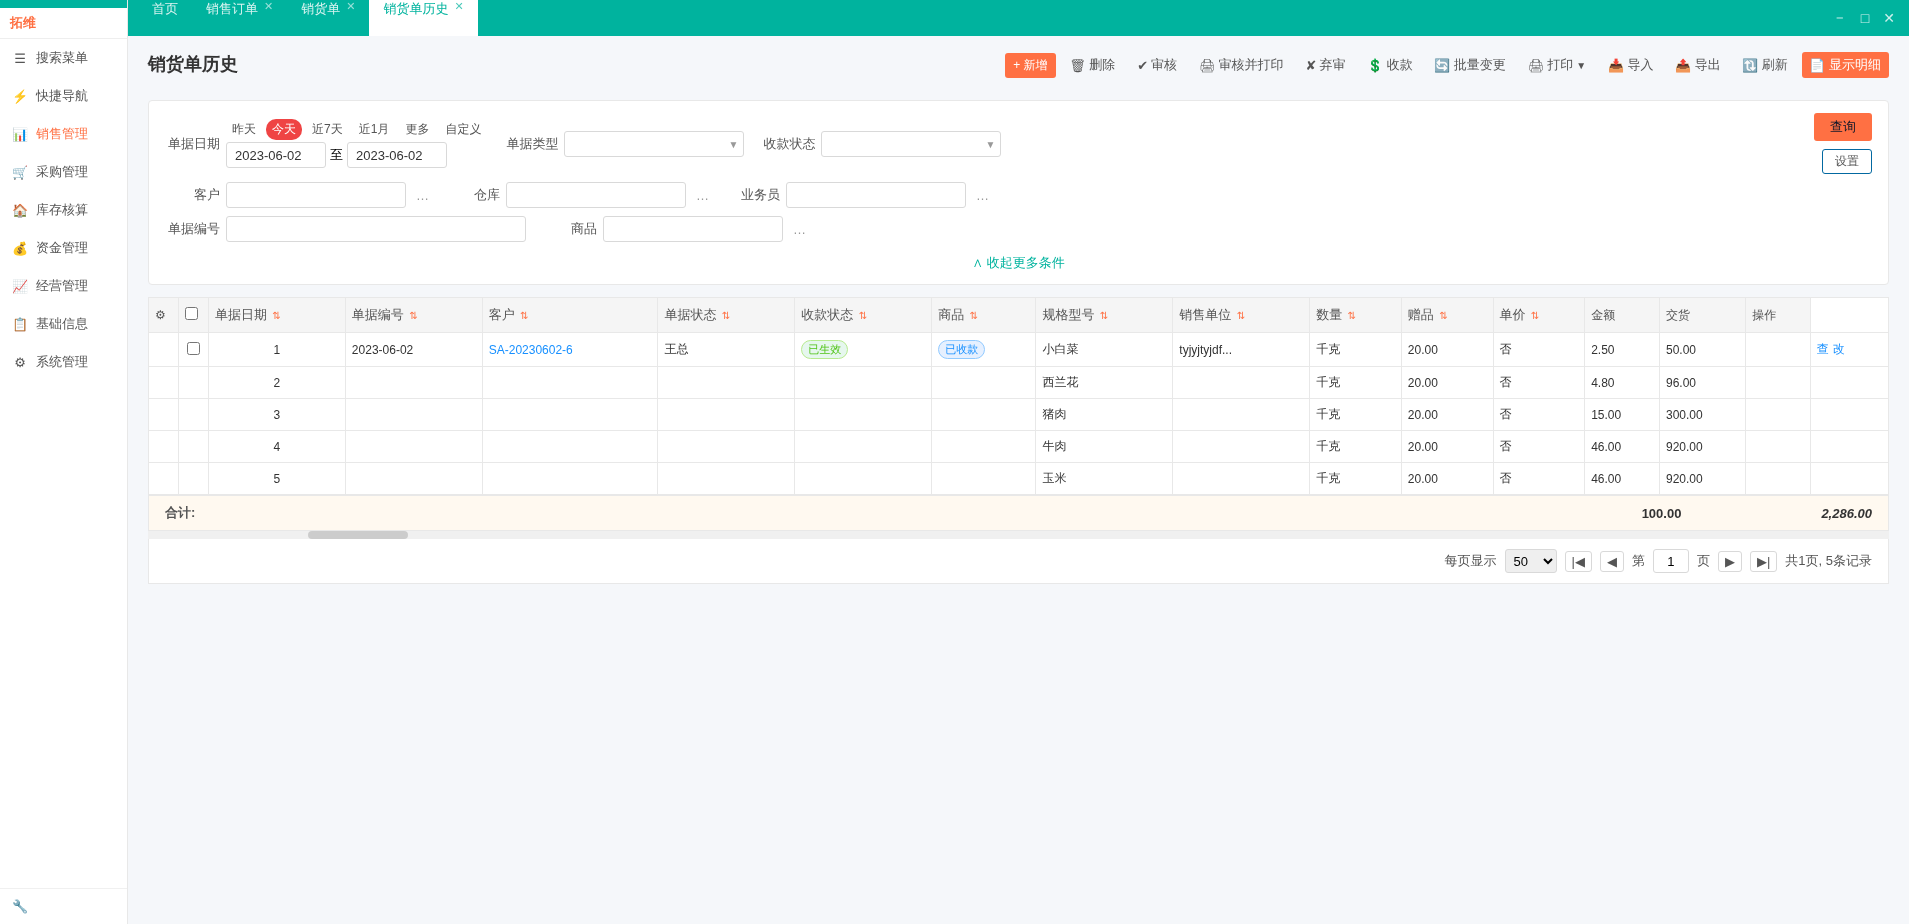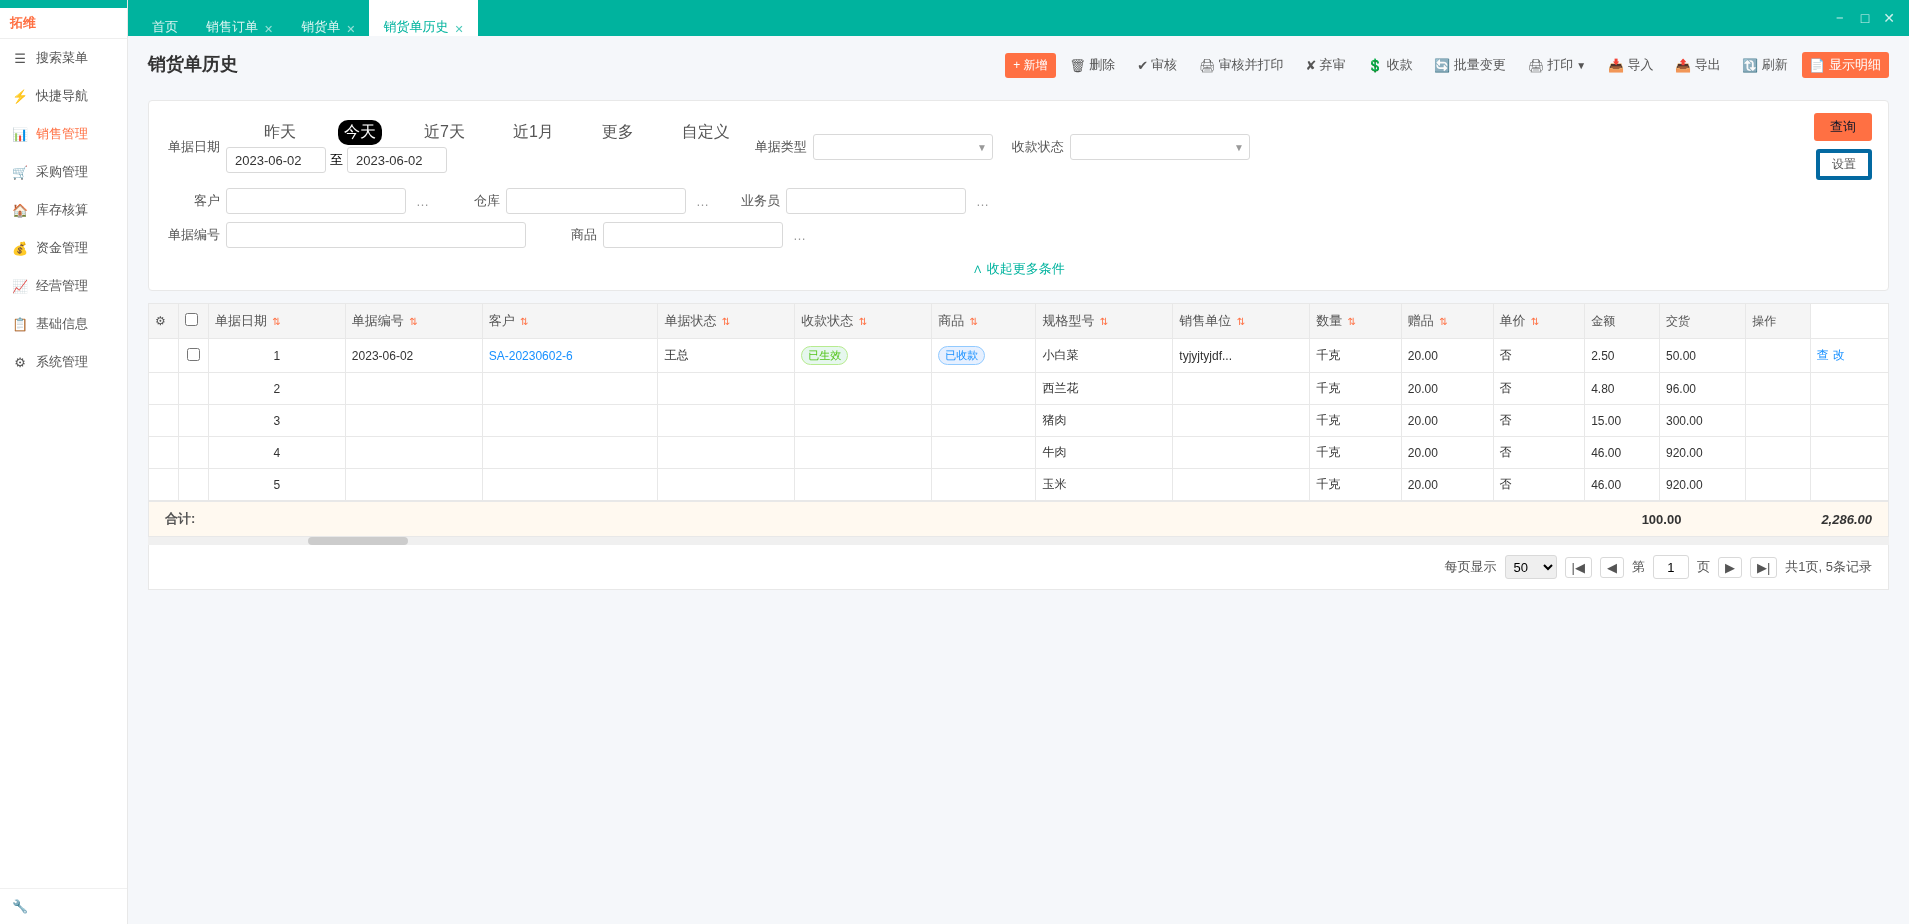--- a/index.html
+++ b/index.html
@@ -26,22 +26,22 @@
     .toolbar-btn.primary { background: #ff7043; color: #fff; border-radius: 3px; }
 
     
     .filter-area { background: #fff; border: 1px solid #e8e8e8; border-radius: 4px; padding: 12px 16px; margin-bottom: 12px; }
     .filter-row { display: flex; align-items: center; gap: 16px; margin-bottom: 8px; flex-wrap: wrap; }
     .filter-row:last-child { margin-bottom: 0; }
     .filter-item { display: flex; align-items: center; gap: 6px; }
     .filter-label { color: #555; white-space: nowrap; min-width: 55px; text-align: right; }
     .filter-input { border: 1px solid #d9d9d9; border-radius: 3px; padding: 3px 8px; width: 160px; height: 26px; color: #333; }
     .date-pills { display: flex; gap: 4px; align-items: center; }
-    .date-pill { padding: 2px 6px; border-radius: 3px; cursor: pointer; color: #555; font-size: 16px; margin-left: 32px; }
-    .date-pill.active { background: #000000; color: #fff; border-radius: 10px; }
+    .date-pill { padding: 2px 6px; border-radius: 3px; cursor: pointer; color: #555; font-size: 12px; }
+    .date-pill.active { background: #ef4444; color: #fff; border-radius: 10px; }
     .date-range { display: flex; align-items: center; gap: 4px; margin-top: 2px; }
     .filter-dots { color: #999; cursor: pointer; margin-left: 4px; }
     .collapse-btn { display: flex; align-items: center; gap: 4px; color: #00b39e; cursor: pointer; font-size: 13px; margin-top: 4px; }
     .select-with-arrow { position: relative; display: inline-flex; align-items: center; }
     .select-arrow { position: absolute; right: 6px; top: 50%; transform: translateY(-50%); pointer-events: none; color: #999; font-size: 10px; }
 
     
     .data-table { width: 100%; border-collapse: collapse; background: #fff; border: 1px solid #e8e8e8; border-radius: 4px; }
     .data-table th { background: #f5f5f5; border: 1px solid #e8e8e8; padding: 8px 6px; text-align: left; color: #555; font-weight: normal; font-size: 12px; white-space: nowrap; }
     .data-table td { border: 1px solid #e8e8e8; padding: 7px 6px; color: #333; font-size: 12px; }
@@ -61,38 +61,38 @@
     .footer-val { font-weight: bold; color: #333; }
 
     
     .pagination { display: flex; align-items: center; justify-content: flex-end; padding: 10px 16px; background: #fff; border: 1px solid #e8e8e8; border-top: none; gap: 8px; font-size: 12px; color: #555; }
     .page-btn { border: 1px solid #d9d9d9; background: #fff; padding: 2px 6px; cursor: pointer; border-radius: 3px; color: #555; }
     .page-input { border: 1px solid #d9d9d9; width: 36px; height: 24px; text-align: center; border-radius: 3px; }
     .page-select { border: 1px solid #d9d9d9; height: 24px; border-radius: 3px; padding: 0 4px; }
 
     
     .query-btn { background: #ff7043; color: #0f172a; border: none; border-radius: 3px; padding: 5px 16px; cursor: pointer; font-size: 13px; }
-    .set-btn { background: #fff; color: #555; border: 4px solid #0369a1; border-radius: 3px; padding: 3px 12px; cursor: pointer; font-size: 12px; margin-top: 4px; }
+    .set-btn { background: #fff; color: #555; border: 1px solid #0369a1; border-radius: 3px; padding: 3px 12px; cursor: pointer; font-size: 12px; margin-top: 4px; }
 
     .filter-right { display: flex; flex-direction: column; align-items: flex-end; gap: 4px; margin-left: auto; }
 
     .scrollbar-area { height: 8px; background: #f0f0f0; }
     .scrollbar-thumb { height: 8px; width: 100px; background: #ccc; border-radius: 4px; margin-left: 160px; }
 
     
     input[type=checkbox] { cursor: pointer; }
 
     .top-bar-teal { background: #00b39e; height: 8px; }
 
     .logo-area { padding: 6px 10px 6px 10px; display: flex; align-items: center; border-bottom: 1px solid #eee; }
     .logo-text { color: #ff7043; font-weight: bold; font-size: 13px; }
 
     .main-header { background: #00b39e; display: flex; align-items: center; padding: 0 10px; height: 36px; }
     .main-header-nav { display: flex; gap: 0; }
-    .main-header-item { color: rgba(255,255,255,0.85); padding: 0 14px; height: 36px; display: flex; align-items: flex-end; cursor: pointer; font-size: 13px; }
+    .main-header-item { color: rgba(255,255,255,0.85); padding: 0 14px; height: 36px; display: flex; align-items: flex-start; cursor: pointer; font-size: 13px; }
     .main-header-item.active-tab { background: #fff; color: #00b39e; }
     .main-header-item .tab-x { margin-left: 6px; font-size: 11px; opacity: 0.7; }
     .main-header-right { margin-left: auto; display: flex; gap: 6px; align-items: center; }
     .win-control { color: rgba(255,255,255,0.8); cursor: pointer; font-size: 14px; padding: 2px 4px; }
   </style>
 </head>
 <body>
 
 <div class="sidebar">
   <div class="top-bar-teal"></div>

